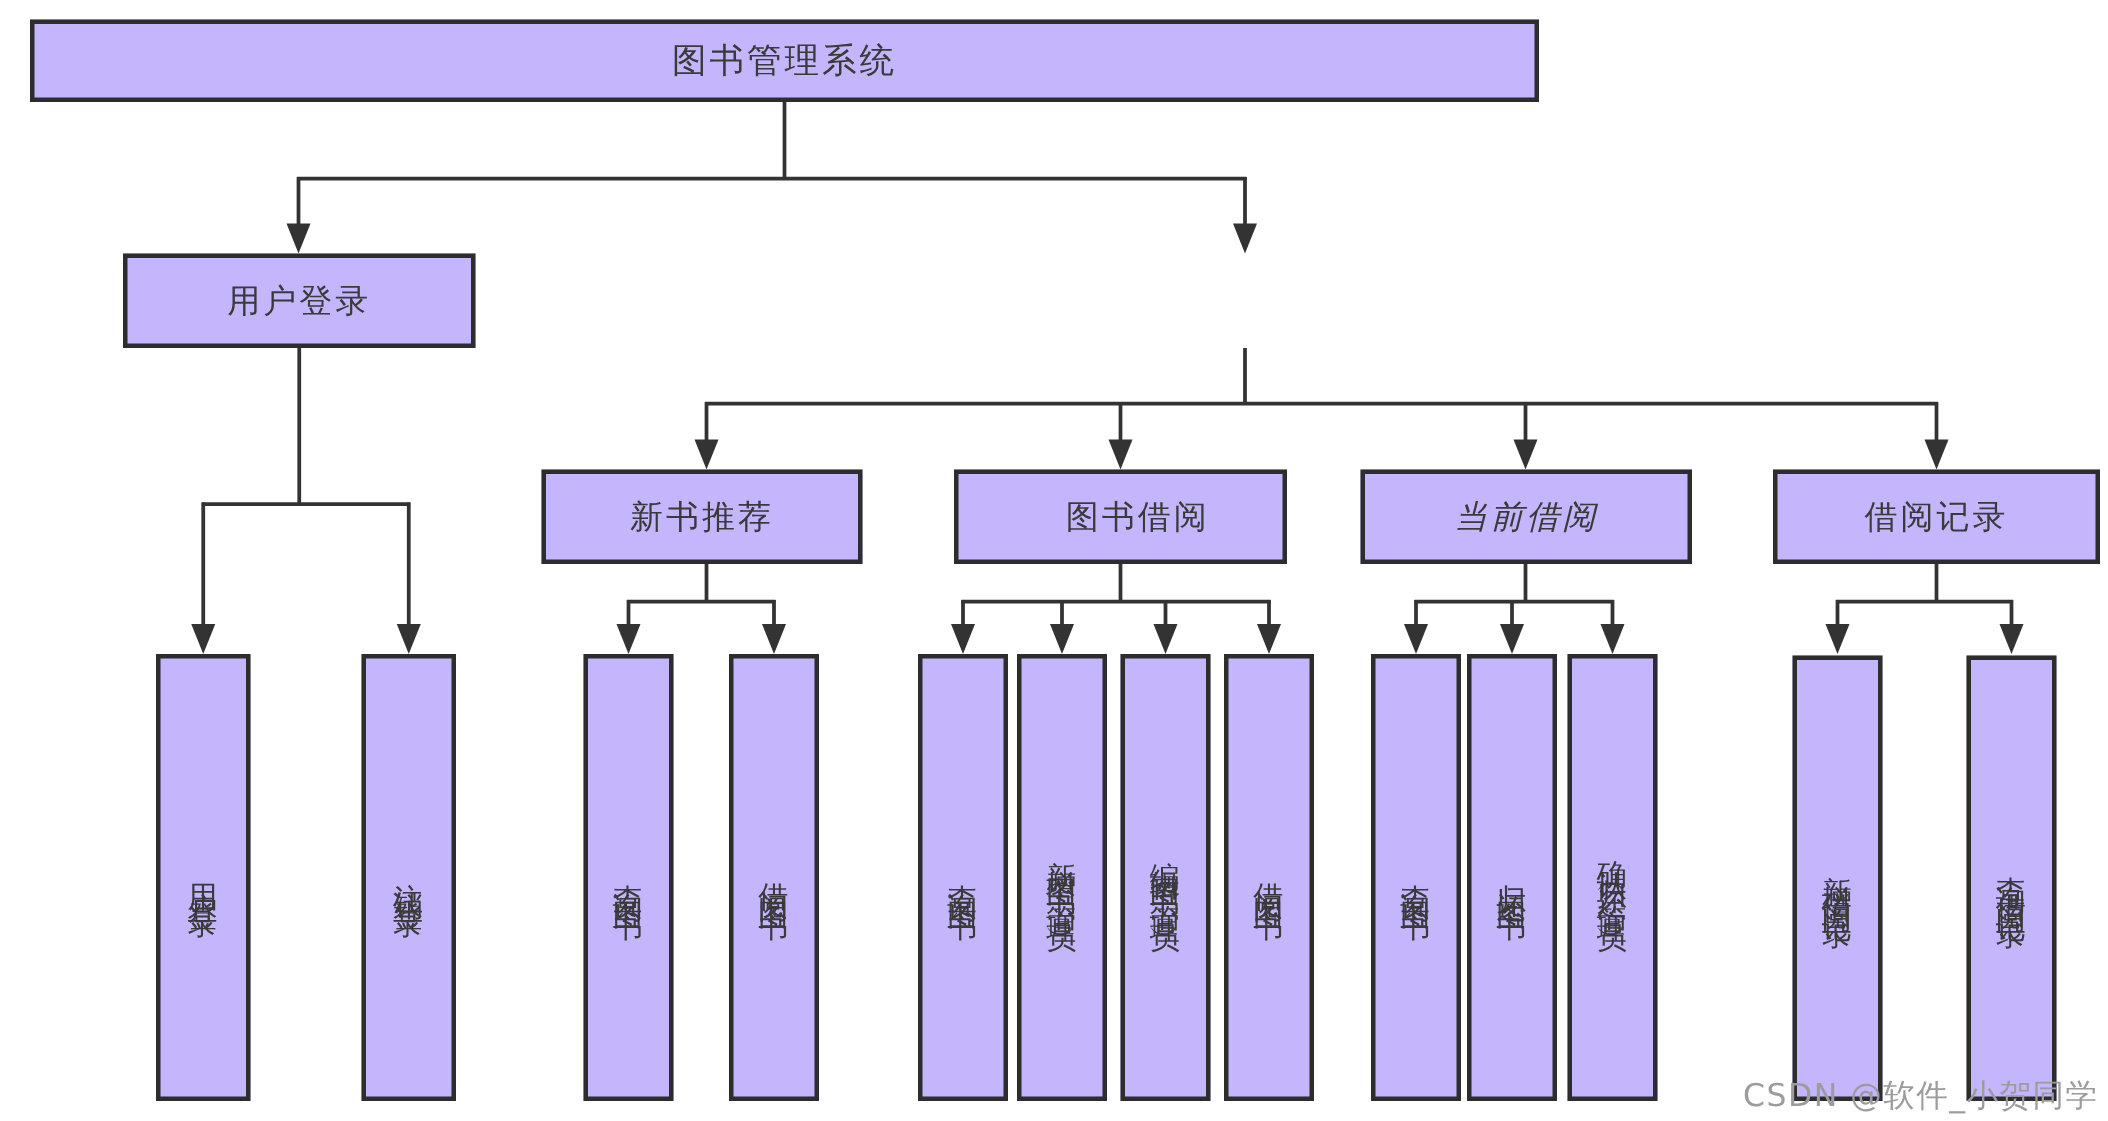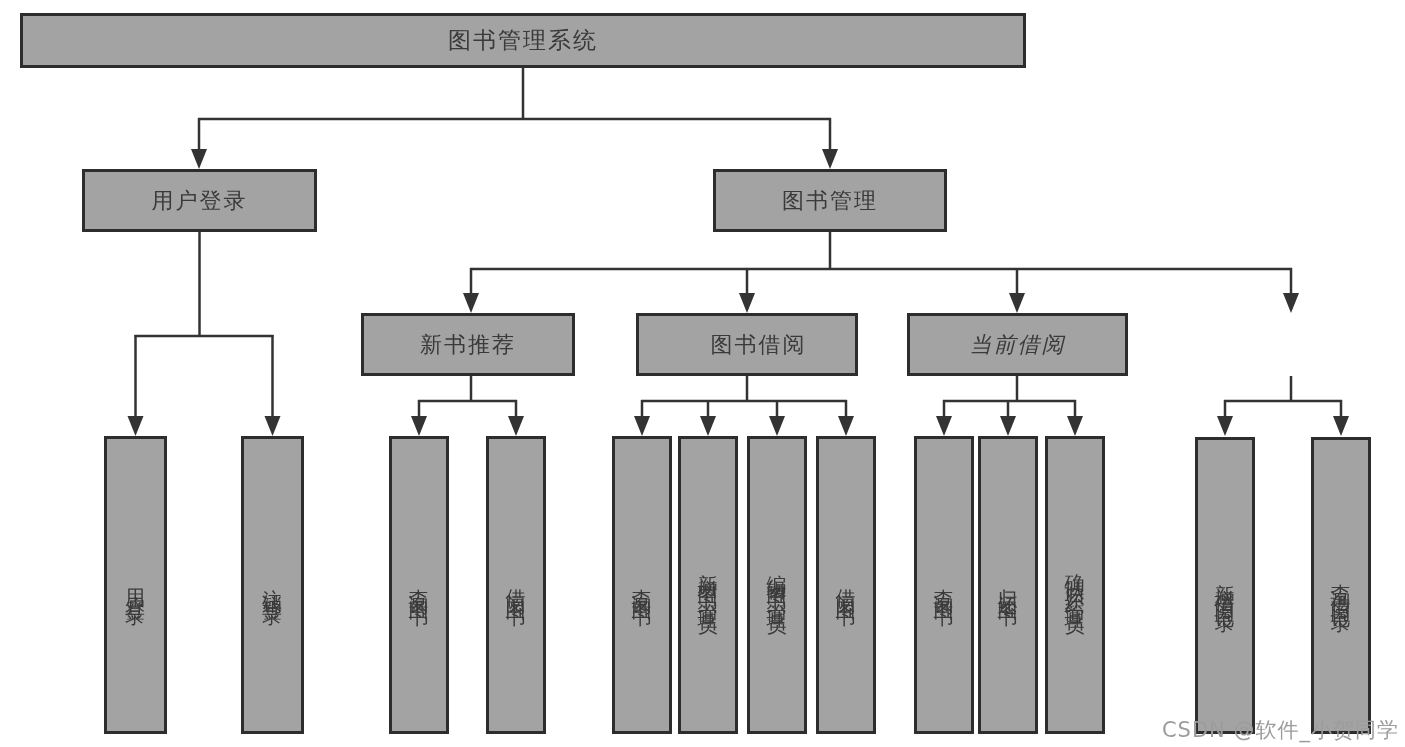--- a/index.html
+++ b/index.html
@@ -8,21 +8,21 @@
     background: var(--background, #ffffff);
     font-family: "DejaVu Sans", "Liberation Sans", sans-serif;
     overflow: hidden;
   }
   .canvas { position:relative; width:1405px; height:747px; background: var(--background,#fff); }
   svg.connectors { position:absolute; left:0; top:0; width:1405px; height:747px; }
   svg.connectors line { stroke: var(--line,#333); stroke-width:2.5; }
   svg.connectors polygon { fill: var(--line,#333); }
   .box {
     position:absolute;
-    background:#a3a3a3;
+    background:#c4b5fd;
     border:3px solid var(--border,#2d2d2d);
     color: var(--text,#3a3a3a);
     display:flex; align-items:center; justify-content:center;
     text-align:right;
   }
   .root-label  { font-size:23px; letter-spacing:2px; }
   .h-label     { font-size:22px; letter-spacing:2px; }
   .leaf .v-text{
     writing-mode: vertical-lr;
     text-orientation: mixed;
@@ -107,32 +107,32 @@
     <polygon points="1333,416 1349,416 1341,436"></polygon>
   </svg>
 
   <div class="box" style="left:20px; top:13px; width:1006px; height:55px;">
     <span class="root-label">图书管理系统</span>
   </div>
 
   <div class="box" style="left:82px; top:169px; width:235px; height:63px;">
     <span class="h-label">用户登录</span>
   </div>
-  <div class="box" style="left:713px; top:169px; width:234px; height:63px;">
-    <span class="h-label">图书管理</span>
-  </div>
 
   <div class="box" style="left:361px; top:313px; width:214px; height:63px;">
     <span class="h-label">新书推荐</span>
   </div>
   <div class="box" style="left:636px; top:313px; width:222px; height:63px;padding-left:23px;">
     <span class="h-label">图书借阅</span>
   </div>
   <div class="box" style="left:907px; top:313px; width:221px; height:63px;font-style:italic;">
     <span class="h-label">当前借阅</span>
+  </div>
+  <div class="box" style="left:1182px; top:313px; width:218px; height:63px;">
+    <span class="h-label">借阅记录</span>
   </div>
 
   <div class="box leaf" style="left:104px; top:436px; width:63px; height:298px;">
     <span class="v-text">用户登录</span>
   </div>
   <div class="box leaf" style="left:241px; top:436px; width:63px; height:298px;">
     <span class="v-text">注销登录</span>
   </div>
 
   <div class="box leaf" style="left:389px; top:436px; width:60px; height:298px;">

